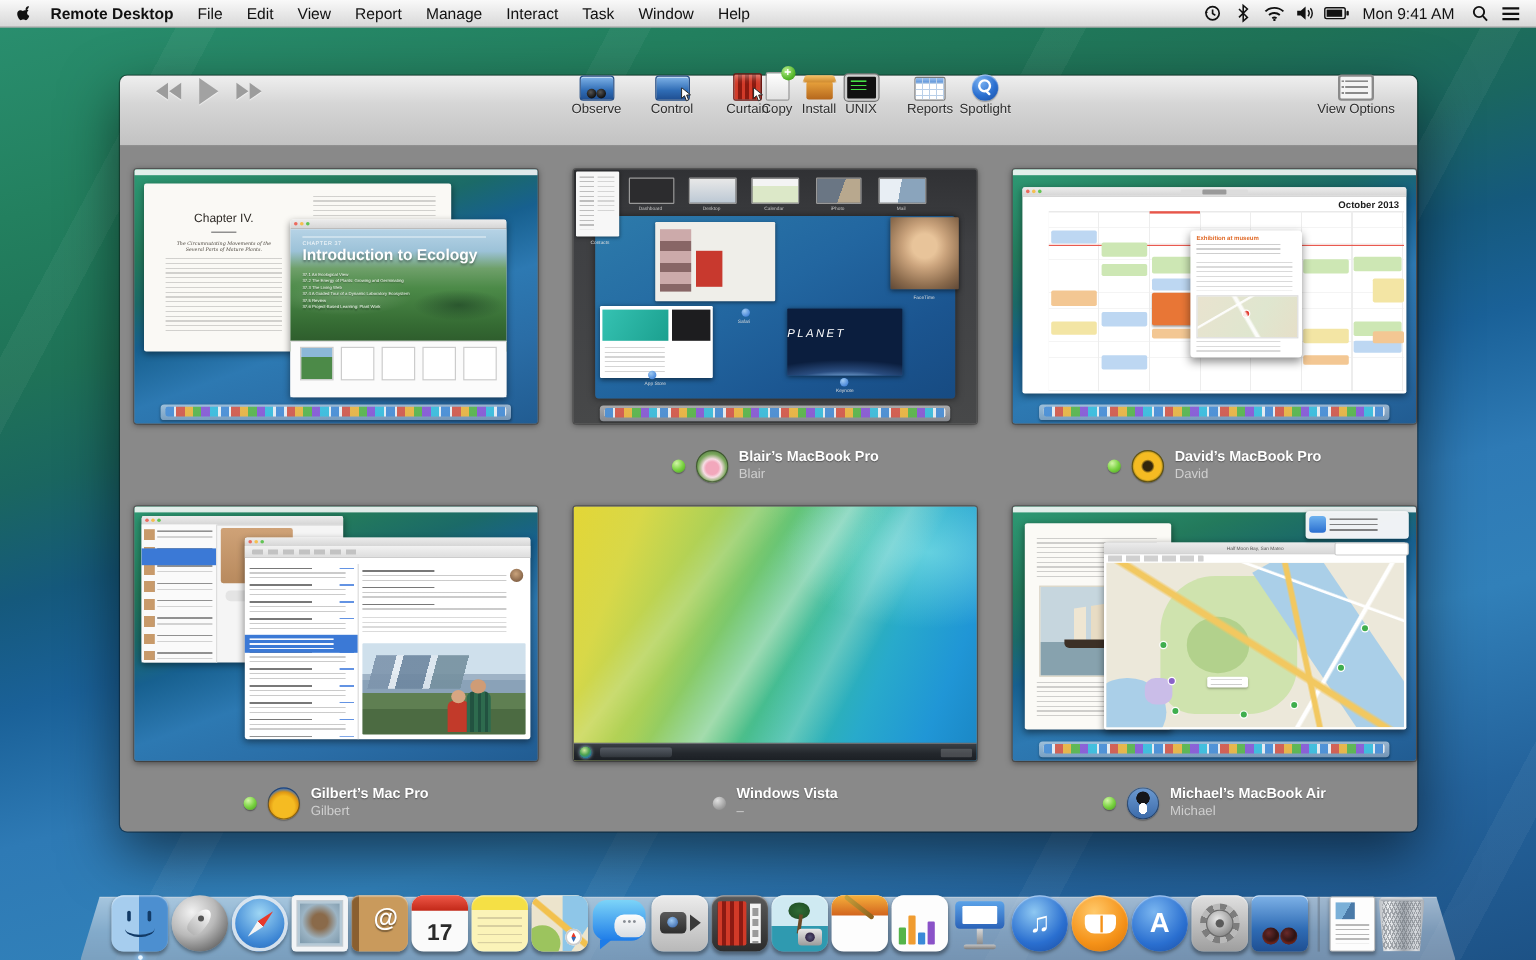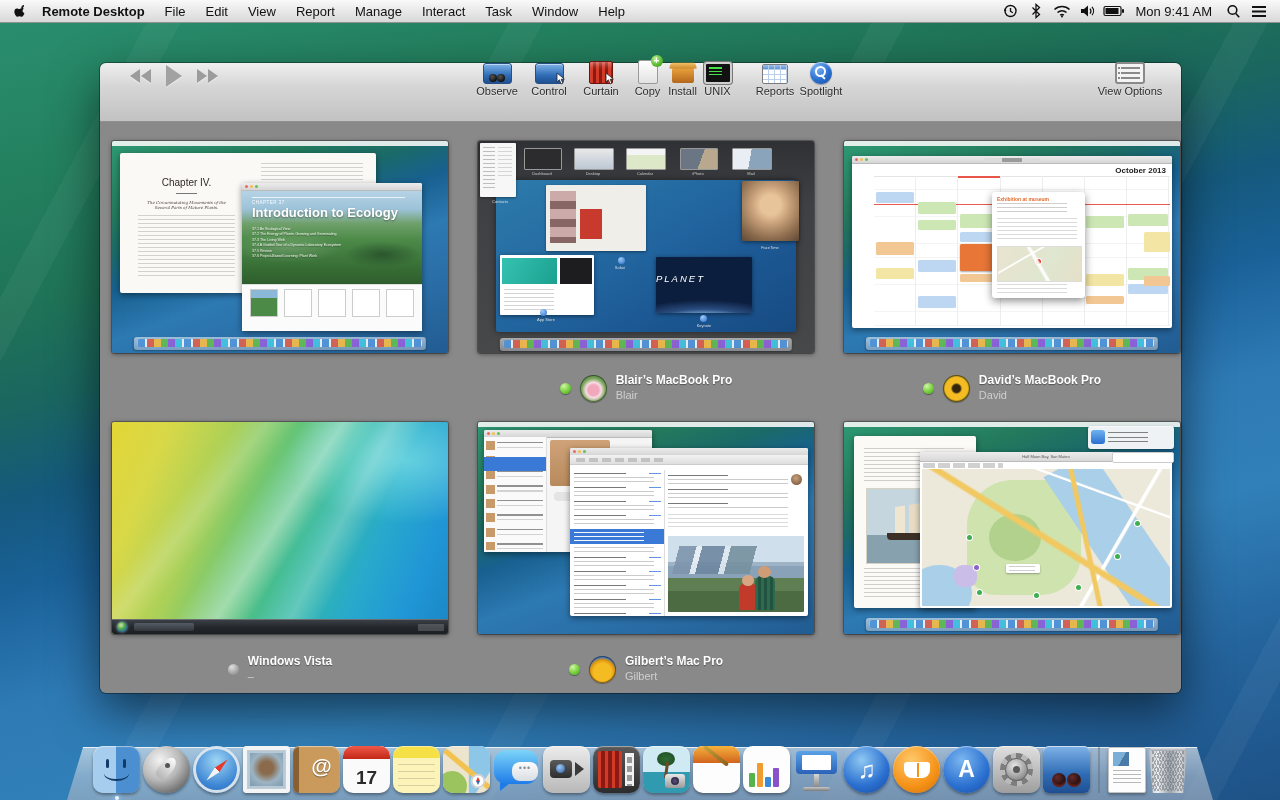--- a/index.html
+++ b/index.html
@@ -35,21 +35,21 @@
   .fs-ic .a1{border-width:0 0 5px 5px;border-color:transparent transparent transparent #333;right:0;top:0;transform:rotate(225deg);}
   .fs-ic .a2{border-width:5px 5px 0 0;border-color:#333 transparent transparent transparent;left:0;bottom:0;transform:rotate(225deg);}
   .toolbar{position:relative;height:36px;}
   .tb-nav{position:absolute;left:30px;bottom:12px;display:flex;align-items:center;gap:15px;}
   .tri{width:0;height:0;border-style:solid;display:inline-block;}
   .tl-l{border-width:7px 10px 7px 0;border-color:transparent #9c9c9c transparent transparent;}
   .tl-r{border-width:7px 0 7px 10px;border-color:transparent transparent transparent #9c9c9c;}
   .tl-big{border-width:11px 0 11px 16px;border-color:transparent transparent transparent #a2a2a2;}
   .dbl{display:flex;gap:1px;filter:drop-shadow(0 1px 0 rgba(255,255,255,.55));}
   .tb-group{position:absolute;bottom:2px;display:flex;align-items:flex-end;}
-  .g1{left:376px;gap:10px;}.g2{left:531px;gap:2px;}.g3{left:654px;gap:4px;}
+  .g1{left:376px;gap:21px;}.g2{left:531px;gap:2px;}.g3{left:654px;gap:4px;}
   .tbtn{display:flex;flex-direction:column;align-items:center;width:42px;}
   .g2 .tbtn{width:33px;}
   .tbtn .lbl{font-size:11px;color:#2e2e2e;margin-top:1px;text-shadow:0 1px 0 rgba(255,255,255,.5);white-space:nowrap;}
   .tbtn .ic{height:25px;display:flex;align-items:flex-end;justify-content:center;position:relative;}
   .scr{width:27px;height:19px;border-radius:3px;border:1px solid #274f86;
     background:linear-gradient(#7fb3e8,#2f6cb5 60%,#1f4f92);position:relative;box-shadow:inset 0 1px 0 rgba(255,255,255,.5);}
   .binoc{position:absolute;left:50%;bottom:1px;transform:translateX(-50%);width:16px;height:9px;}
   .binoc::before,.binoc::after{content:"";position:absolute;bottom:0;width:8px;height:8px;border-radius:50%;
     background:radial-gradient(circle at 40% 35%,#555,#111 70%);}
   .binoc::before{left:0;}.binoc::after{right:0;}
@@ -635,38 +635,20 @@
         <span class="sdot on"></span>
         <span class="avatar av-sun1"></span>
         <span class="cname">
             <div class="n">David’s MacBook Pro</div>
         <div class="u">David</div>
           </span>
       </div>
     </div>
 
     <div class="cell">
-      <div class="thumb t4">
-        <div class="streak"></div>
-        <div class="t4-task">
-          <span class="t4-orb"></span>
-          <span class="t4-btn"></span>
-          <span class="t4-clk"></span>
-        </div>
-      </div>
-      <div class="clabel">
-        <span class="sdot off"></span>
-        <span class="cname">
-            <div class="n">Windows Vista</div>
-        <div class="u">–</div>
-          </span>
-      </div>
-    </div>
-
-    <div class="cell">
       <div class="thumb mav">
         <div class="mbar"></div>
         <div class="mwin t5-msg">
           <div class="mtb"></div>
           <div class="t5-side">
               <div class="t5-av"></div>
               <div class="t5-rows"></div>
               <div class="t5-sel1"></div>
             </div>
           <div class="t5-conv"></div>
@@ -700,20 +682,38 @@
         <span class="sdot on"></span>
         <span class="avatar av-sun2"></span>
         <span class="cname">
             <div class="n">Gilbert’s Mac Pro</div>
         <div class="u">Gilbert</div>
           </span>
       </div>
     </div>
 
     <div class="cell">
+      <div class="thumb t4">
+        <div class="streak"></div>
+        <div class="t4-task">
+          <span class="t4-orb"></span>
+          <span class="t4-btn"></span>
+          <span class="t4-clk"></span>
+        </div>
+      </div>
+      <div class="clabel">
+        <span class="sdot off"></span>
+        <span class="cname">
+            <div class="n">Windows Vista</div>
+        <div class="u">–</div>
+          </span>
+      </div>
+    </div>
+
+    <div class="cell">
       <div class="thumb mav">
         <div class="mbar"></div>
         <div class="mwin t6-doc">
           <div class="glines" style="position:absolute;left:10px;top:12px;width:100px;height:36px;opacity:.75;"></div>
           <div class="t6-ship"></div>
           <div class="glines" style="position:absolute;left:10px;top:132px;width:100px;height:30px;opacity:.75;"></div>
         </div>
         <div class="mwin t6-maps">
           <div class="t6-mtb">Half Moon Bay, San Mateo</div>
           <div style="position:absolute;left:3px;top:10.5px;width:80px;height:5px;background:repeating-linear-gradient(90deg,#d0d0d0 0 12px,transparent 12px 15px);border-radius:1px;"></div>
@@ -732,20 +732,28 @@
             <span class="pin" style="left:21%;bottom:26%;background:#8a62c8;"></span>
             <div class="t6-lbl">
               <div class="glines" style="position:absolute;left:3px;top:2px;width:26px;height:5px;opacity:.8;"></div>
             </div>
           </div>
         </div>
         <div class="t6-note"></div>
         <div class="t6-field"></div>
         <div class="mdock"></div>
       </div>
+      <div class="clabel">
+        <span class="sdot on"></span>
+        <span class="avatar av-peng"></span>
+        <span class="cname">
+            <div class="n">Michael’s MacBook Air</div>
+        <div class="u">Michael</div>
+          </span>
+      </div>
     </div>
 
   </div>
 </div>
 
 <div class="dock">
   <div class="shelf"></div>
   <div class="dicons">
     <div class="di rr d-finder run">
         <i class="e1"></i>

